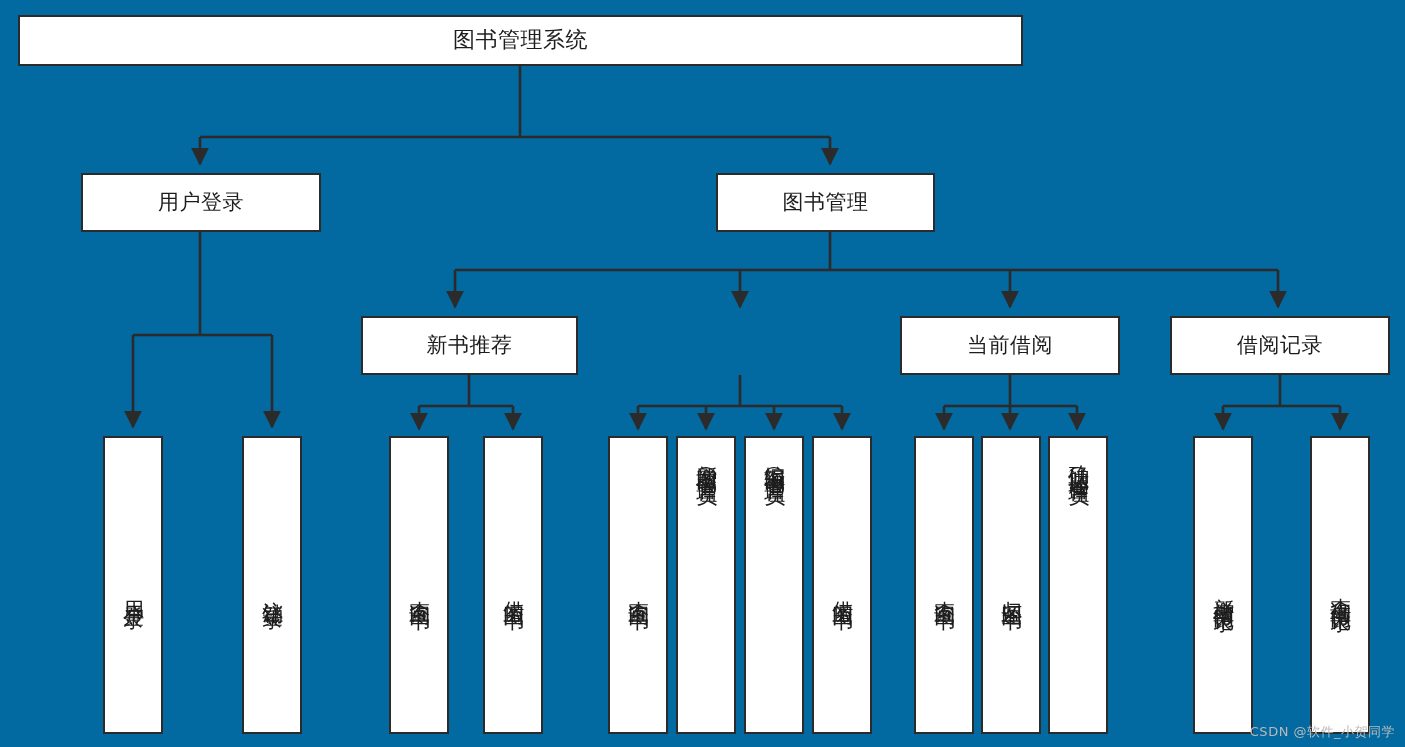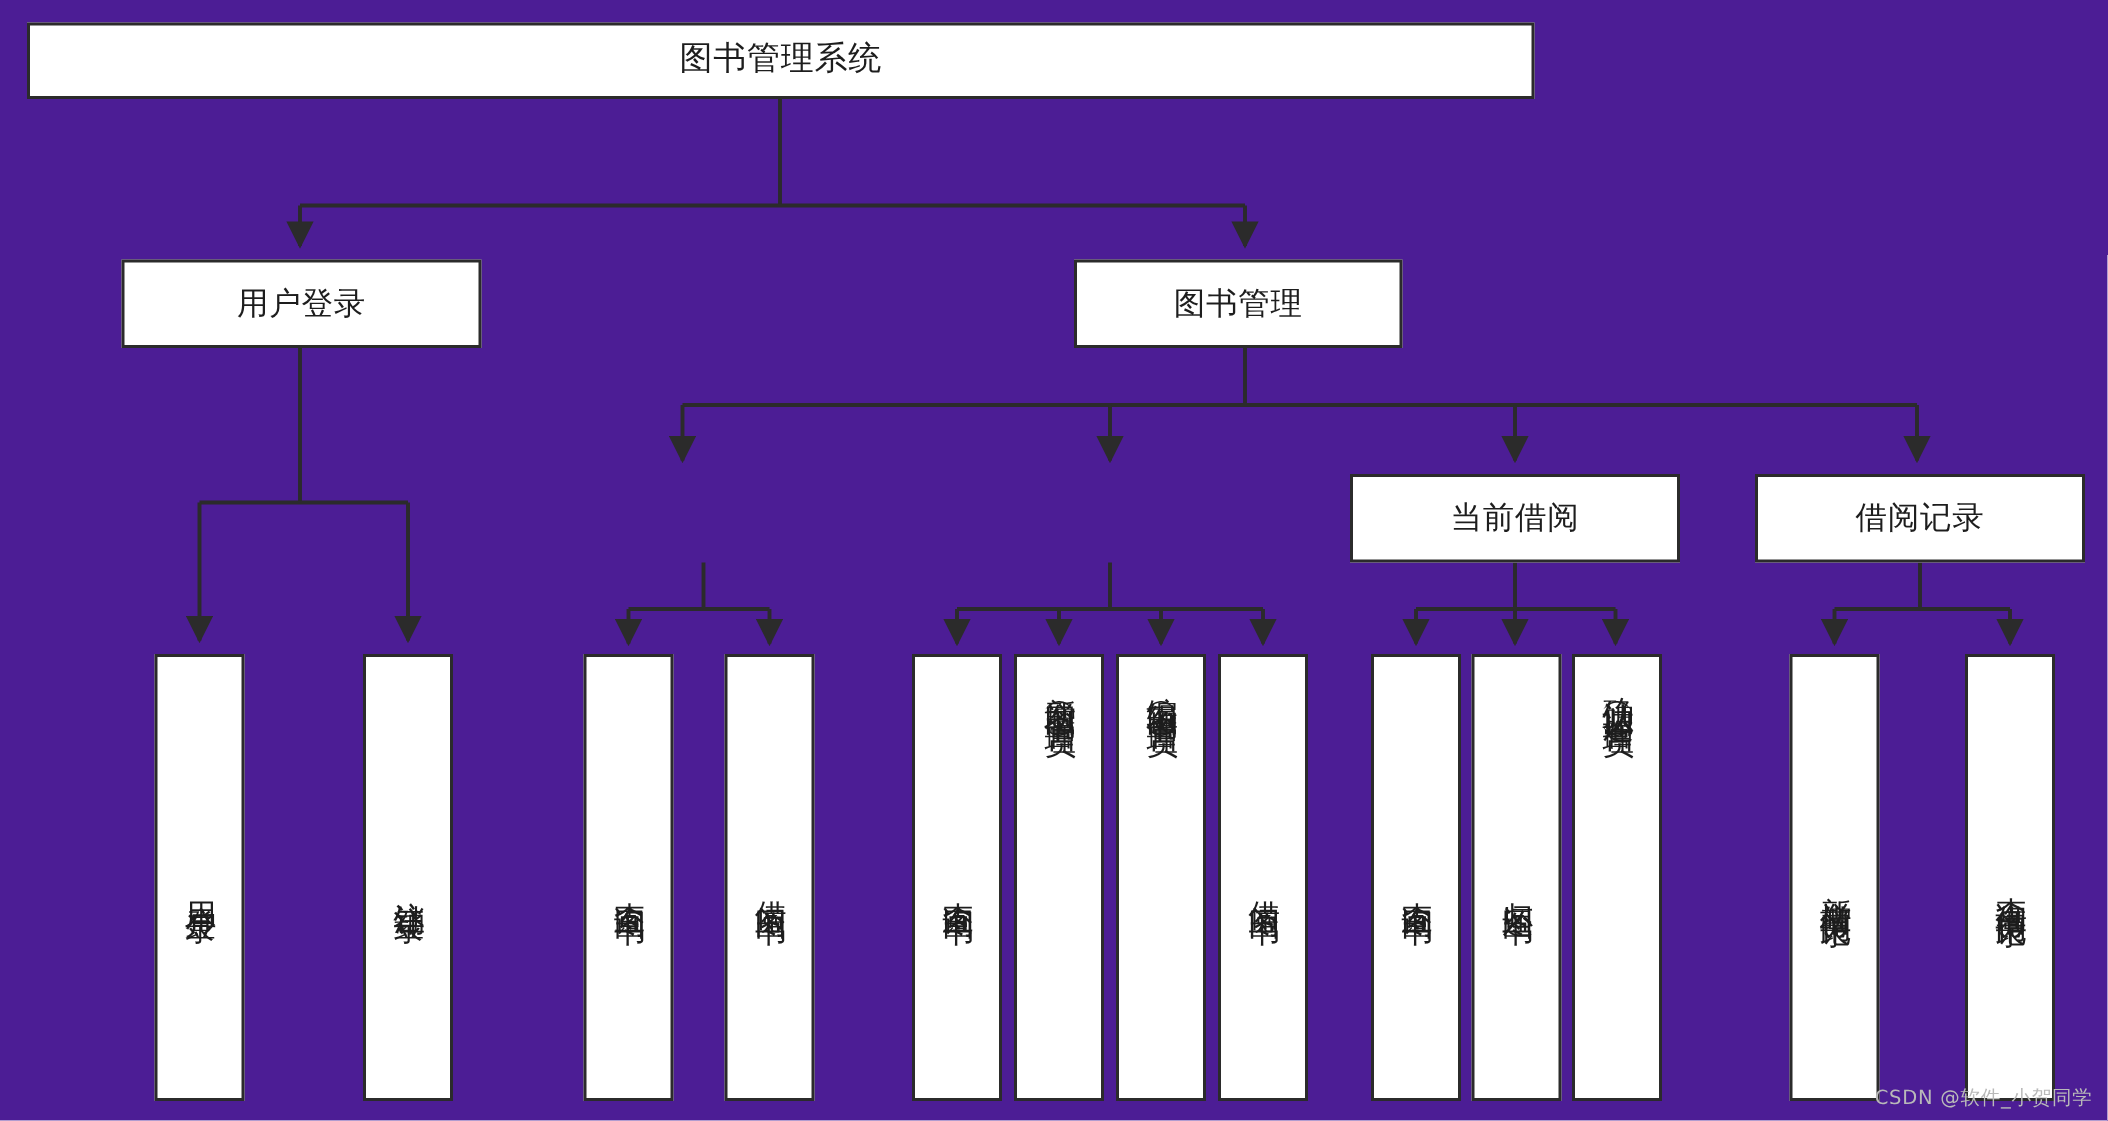--- a/index.html
+++ b/index.html
@@ -7,21 +7,21 @@
     padding: 0;
     background: #ffffff;
   }
   body {
     font-family: "DejaVu Sans", "Liberation Sans", sans-serif;
   }
   #canvas {
     position: relative;
     width: 1405px;
     height: 747px;
-    background: #4c1d95;
+    background: #0369a1;
     overflow: hidden;
   }
   #wires {
     position: absolute;
     left: 0;
     top: 0;
     width: 1405px;
     height: 747px;
     pointer-events: none;
   }
@@ -138,20 +138,23 @@
     <span>图书管理系统</span>
   </div>
 
   <div class="node horiz" style="left:81px; top:173px; width:240px; height:59px;">
     <span>用户登录</span>
   </div>
   <div class="node horiz" style="left:716px; top:173px; width:219px; height:59px;">
     <span>图书管理</span>
   </div>
 
+  <div class="node horiz" style="left:361px; top:316px; width:217px; height:59px;">
+    <span>新书推荐</span>
+  </div>
   <div class="node horiz" style="left:900px; top:316px; width:220px; height:59px;justify-content:center;">
     <span>当前借阅</span>
   </div>
   <div class="node horiz" style="left:1170px; top:316px; width:220px; height:59px;">
     <span>借阅记录</span>
   </div>
 
   <div class="node leaf" style="left:103px; top:436px; width:60px; height:298px;">
     <div class="leaf-pad">
       <span class="vtext">用户登录</span>

